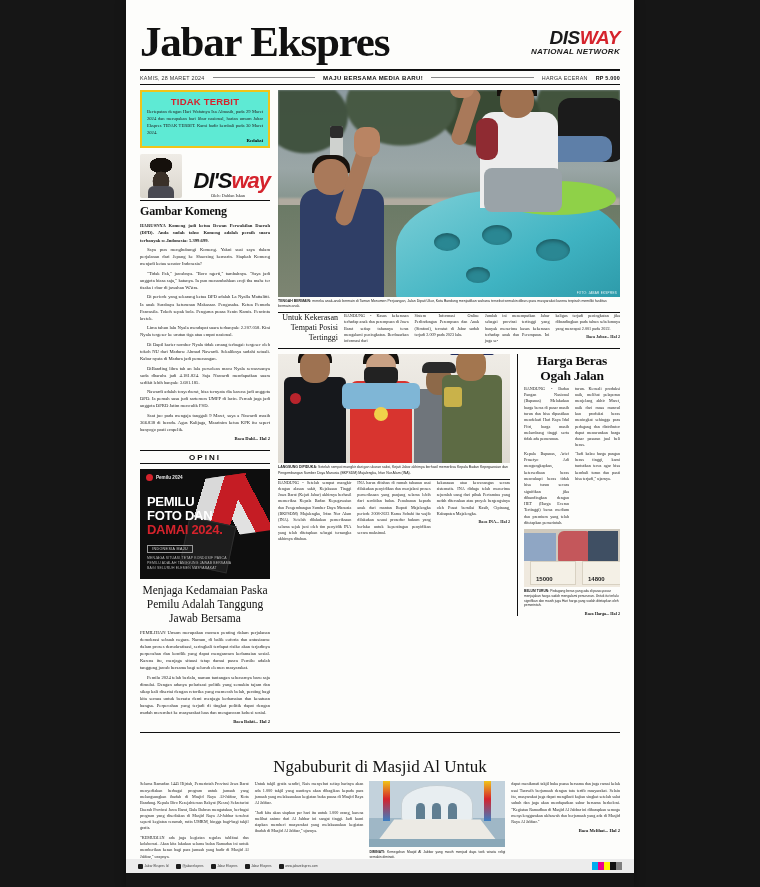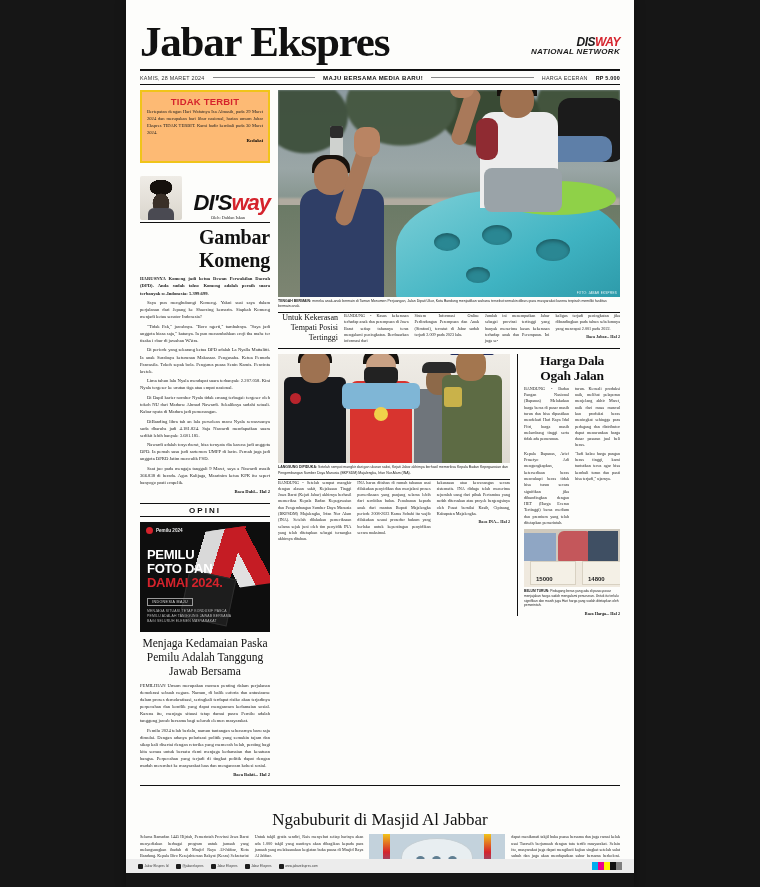--- a/index.html
+++ b/index.html
@@ -22,21 +22,21 @@
   }
   .inner{position:absolute;left:14px;right:14px;top:0;bottom:0;}
 
   
   .masthead{display:flex;align-items:flex-end;justify-content:space-between;padding-top:22px;}
   .mast-title{
     font-family:"Liberation Serif", serif;
     font-weight:bold;font-size:43px;line-height:.95;letter-spacing:-1.2px;color:#111;
   }
   .mast-logo{text-align:right;padding-bottom:7px;}
-  .dis{font-family:"Liberation Sans",sans-serif;font-style:italic;font-weight:bold;font-size:12px;letter-spacing:-.5px;color:#1a1a1a;}
+  .dis{font-family:"Liberation Sans",sans-serif;font-style:italic;font-weight:bold;font-size:19px;letter-spacing:-.5px;color:#1a1a1a;}
   .dis .way{color:#d5232c;}
   .nat{font-family:"Liberation Sans",sans-serif;font-style:italic;font-weight:bold;font-size:8px;letter-spacing:.3px;color:#1a1a1a;margin-top:-2px;}
 
   .mast-rule{border-top:2px solid #111;margin-top:6px;}
   .mast-bar{
     display:flex;align-items:center;gap:8px;
     font-family:"Liberation Sans",sans-serif;font-size:5.4px;letter-spacing:.25px;
     color:#333;padding:4px 0 3px 0;
   }
   .mast-bar .line{flex:1;height:1px;background:#888;}
@@ -44,22 +44,22 @@
   .mb-center{font-weight:bold;font-size:6px;color:#111;letter-spacing:.4px;}
   .mast-rule2{border-top:1.5px solid #111;}
 
   
   .grid{display:flex;gap:8px;margin-top:5px;}
   .col-left{width:130px;flex:none;}
   .col-main{flex:1;}
 
   
   .terbit{
-    border:2px solid #f0c419;background:#fdba74;
-    padding:4px 5px 18px 5px;margin-bottom:13px;
+    border:2px solid #f0c419;background:#5eead4;
+    padding:4px 5px 3px 5px;margin-bottom:6px;
   }
   .terbit h4{
     margin:0 0 2px 0;text-align:center;color:#d5232c;
     font-family:"Liberation Sans",sans-serif;font-weight:bold;font-size:9.5px;letter-spacing:.2px;
   }
   .terbit p{margin:0;font-size:4.6px;line-height:1.5;text-align:justify;color:#222;}
   .terbit .sig{display:block;text-align:right;font-weight:bold;font-size:4.8px;margin-top:2px;}
 
   
   .disway-head{display:flex;align-items:flex-end;gap:4px;border-bottom:1px solid #111;padding-bottom:2px;}
@@ -73,21 +73,21 @@
   }
   .face:after{
     content:"";position:absolute;left:8px;right:8px;bottom:0;height:12px;
     background:#4a4a52;border-radius:6px 6px 0 0;
   }
   .disway-mark{flex:1;text-align:right;}
   .dm1{font-family:"Liberation Sans",sans-serif;font-style:italic;font-weight:bold;font-size:22px;letter-spacing:-1px;color:#111;line-height:1;}
   .dm1 em{color:#d5232c;font-style:italic;}
   .dm2{font-size:4.4px;color:#222;margin-top:1px;text-align:center;}
   h2.col-title{
-    margin:3px 0 3px 0;text-align:right;font-size:20px;font-weight:bold;color:#111;letter-spacing:-.2px;
+    margin:3px 0 3px 0;text-align:left;font-size:12px;font-weight:bold;color:#111;letter-spacing:-.2px;
   }
   .body-text{font-size:4.65px;line-height:1.52;text-align:justify;color:#1b1b1b;}
   .body-text p{margin:0 0 2.5px 0;text-indent:7px;}
   .body-text p.lead{text-indent:0;}
   .body-text .drop{font-weight:bold;}
   .byline{display:block;text-align:right;font-weight:bold;font-size:4.6px;margin-top:3px;color:#111;}
 
   
   .opini-tag{
     text-align:center;font-family:"Liberation Sans",sans-serif;font-weight:bold;
@@ -416,21 +416,21 @@
               <div>INA harus ditahan di rumah tahanan usai dilakukan penyidikan dan menjalani proses pemeriksaan yang panjang selama lebih dari sembilan bulan. Penahanan kepada anak dari mantan Bupati Majalengka periode 2008-2023 Karna Sobahi itu wajib dilakukan sesuai prosedur hukum yang berlaku untuk kepentingan penyidikan secara maksimal.</div>
               <div>
                 <span>kekuasaan atau kewenangan secara sistematis. INA diduga telah menerima sejumlah uang dari pihak Pertamina yang sudah diteruskan atau proyek bergengsinya oleh Pusat bernilai Kasih, Cipinang, Kabupaten Majalengka.</span>
                 <span class="more" style="display:block;text-align:right;font-weight:bold;margin-top:2px;">Baca INA... Hal 2</span>
               </div>
             </div>
           </div>
 
           <div class="mid-right">
             <h2 class="right-title">
-              <span>Harga Dala</span><br>
+              <span>Harga Beras</span><br>
               <span>Ogah Jalan</span>
             </h2>
             <div class="two-col">
               <div>BANDUNG - Badan Pangan Nasional (Bapanas) Melakukan harga beras di pasar masih turun dan bisa dipastikan mendekati Hari Raya Idul Fitri, harga masih melambung tinggi serta tidak ada penurunan.</div>
               <div>turun. Kecuali produksi naik, melihat pelaporan menjelang akhir Maret, naik dari masa muncul kan produksi beras meningkat sehingga para pedagang dan distributor dapat menurunkan harga dasar pasaran jual beli beras.</div>
             </div>
             <div class="two-col" style="margin-top:2px;">
               <div>Kepala Bapanas, Arief Prasetyo Adi mengungkapkan, ketersediaan beras mencukupi beras tidak bisa turun secara signifikan jika dibandingkan dengan HET (Harga Eceran Tertinggi) beras medium dan premium yang telah ditetapkan pemerintah.</div>
               <div>"Jadi kalau harga pangan beras tinggi, kami tuntutkan terus agar bisa kembali turun dan pasti bisa terjadi," ujarnya.</div>
             </div>
@@ -451,21 +451,21 @@
             <span class="byline" style="display:block;text-align:right;font-weight:bold;font-size:4.2px;">Baca Harga... Hal 2</span>
           </div>
         </div>
 
       </div>
     </div>
 
     <div class="feature">
       <h2 class="feature-title">
         <br>
-        <span>Ngabuburit di Masjid Al Jabbar</span>
+        <span>Ngabuburit di Masjid Al Untuk</span>
       </h2>
       <div class="feature-grid">
         <div>
           <p style="margin:0 0 3px 0;">Selama Ramadan 1445 Hijriah, Pemerintah Provinsi Jawa Barat menyediakan berbagai program untuk jamaah yang melangsungkan ibadah di Masjid Raya Al-Jabbar, Kota Bandung. Kepala Biro Kesejahteraan Rakyat (Kesra) Sekretariat Daerah Provinsi Jawa Barat, Dala Bahrun mengatakan, berbagai program yang disediakan di Masjid Raya Al-Jabbar tersebut seperti kegiatan ceramah, rutin UMKM, hingga bagi-bagi takjil gratis.</p>
           <p style="margin:0;">"KEMUDIAN ada juga kegiatan regulas tablitasi dan kolaborasi. Akan kita lakukan selama bulan Ramadan ini untuk memberikan kesan bagi para jamaah yang hadir di Masjid Al Jabbar," ucapnya.</p>
         </div>
         <div>
           <p style="margin:0 0 3px 0;">Untuk takjil gratis sendiri, Rais menyebut setiap harinya akan ada 1.000 takjil yang nantinya akan dibagikan kepada para jamaah yang melaksanakan kegiatan buka puasa di Masjid Raya Al Jabbar.</p>
           <p style="margin:0;">"Jadi kita akan siapkan per hari itu untuk 1.000 orang, karena melihat animo dari Al Jabbar ini sangat tinggi. Jadi kami siapkan memberi masyarakat yang melaksanakan kegiatan ibadah di Masjid Al Jabbar," ujarnya.</p>
         </div>

